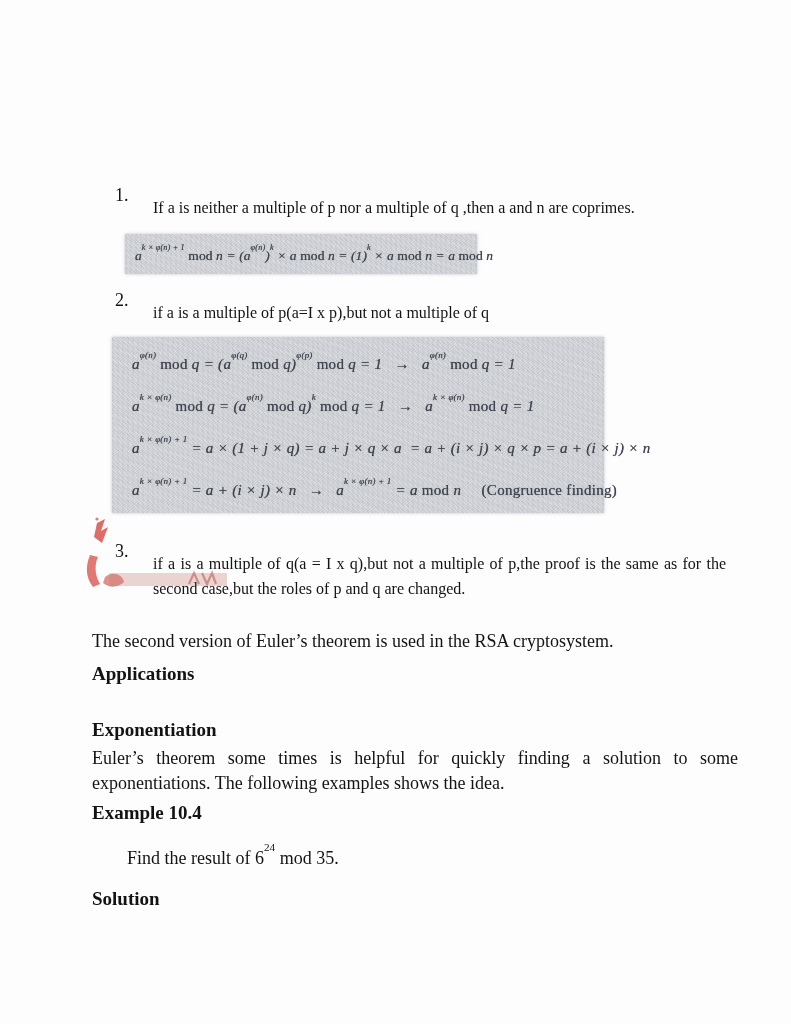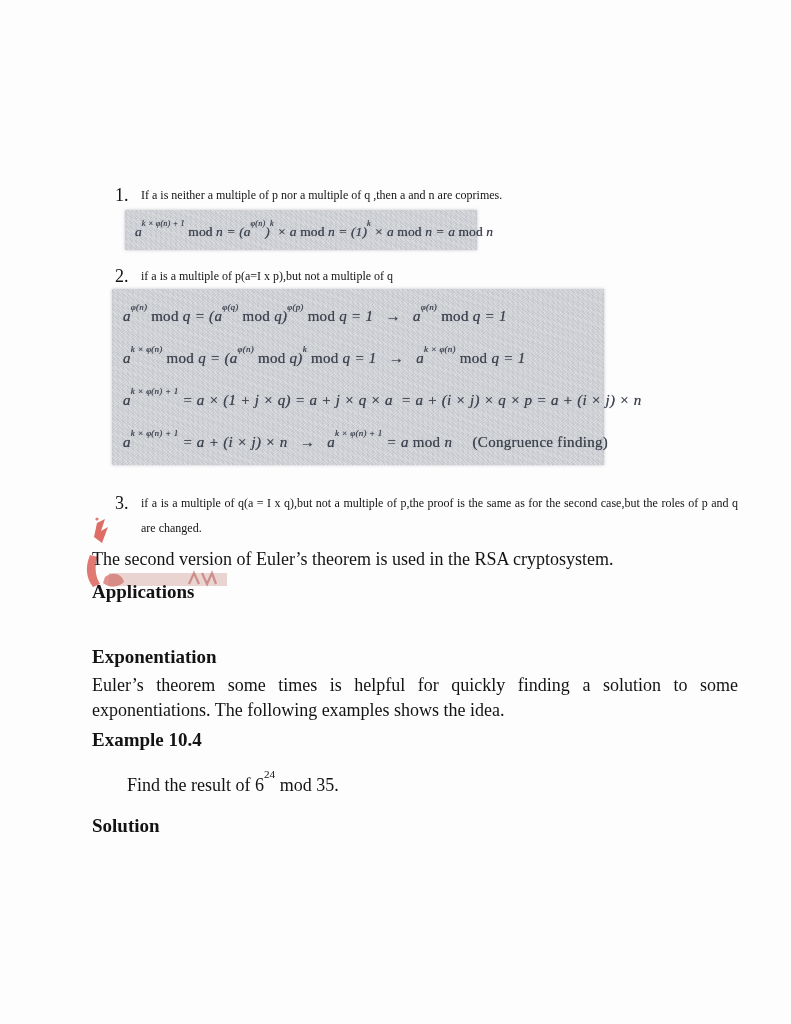--- a/index.html
+++ b/index.html
@@ -9,59 +9,59 @@
     width:791px;height:1024px;
     background:#fdfdfd;
     overflow:hidden;
     font-family:"Liberation Serif",serif;
     color:#131313;
     margin:0 auto;
   }
   .content{position:absolute;inset:0;padding:183px 53px 0 92px;z-index:1;}
   .list-item{display:flex;align-items:flex-start;}
   .li-num{flex:none;width:26px;margin-left:23px;font-size:18px;line-height:25px;}
-  .li-text{flex:1;margin:0;font-size:12px;line-height:25px;text-align:justify;}
+  .li-text{flex:1;margin:12px;font-size:16px;line-height:25px;text-align:justify;}
   .para{margin:0;font-size:18px;line-height:25px;}
   .just{text-align:justify;}
   .hd{margin:0;font-size:19px;line-height:25px;font-weight:bold;}
 
   .formula-box{
     background-color:#d4d6da;
     background-image:
       repeating-linear-gradient(47deg, rgba(255,255,255,.20) 0 1px, transparent 1px 3px),
       repeating-linear-gradient(-39deg, rgba(96,102,116,.10) 0 1px, transparent 1px 2px),
       repeating-linear-gradient(90deg, rgba(120,126,140,.07) 0 2px, transparent 2px 5px);
     box-shadow:0 0 3px rgba(150,152,162,.55);
   }
   .fb1{width:352px;margin:2px 0 0 33px;padding:8px 10px;box-sizing:border-box;}
-  .fb2{width:492px;margin:0 0 0 20px;padding:13px 11px;box-sizing:border-box;}
+  .fb2{width:492px;margin:0 0 0 20px;padding:13px 20px;box-sizing:border-box;}
   .math{
     margin:0;
     font-family:"Liberation Serif",serif;
     font-style:italic;
     font-size:15px;line-height:20px;
     color:#3e4450;
     white-space:pre;
     letter-spacing:.3px;
     text-shadow:0 0 .7px rgba(62,68,80,.85);
   }
   .fb1 .math{font-size:13.5px;letter-spacing:.1px;}
   .fb2 .math{margin-bottom:18px;}
   .fb2 .math:last-child{margin-bottom:0;}
   .math sup{font-size:60%;font-style:italic;position:relative;top:-.55em;letter-spacing:.2px;}
   .rm{font-style:normal;}
   .para sup{font-size:62%;position:relative;top:-.5em;}
 
   
   .mt-item2{margin-top:14px;}
   .mt-item3{margin-top:26px;}
-  .mt-rsa{margin-top:6px;}
+  .mt-rsa{margin-top:16px;}
   .mt-appl-h{margin-top:7px;}
   .mt-appl-p{margin-top:3px;}
-  .mt-expo-h{margin-top:40px;}
+  .mt-expo-h{margin-top:31px;}
   .mt-expo-p{margin-top:4px;}
   .mt-ex-h{margin-top:4px;}
   .mt-find{margin-top:16px;margin-left:35px;}
   .mt-sol{margin-top:15px;}
 
   .watermark{position:absolute;left:83px;top:516px;width:150px;height:76px;z-index:0;}
 </style>
 </head>
 <body>
 

